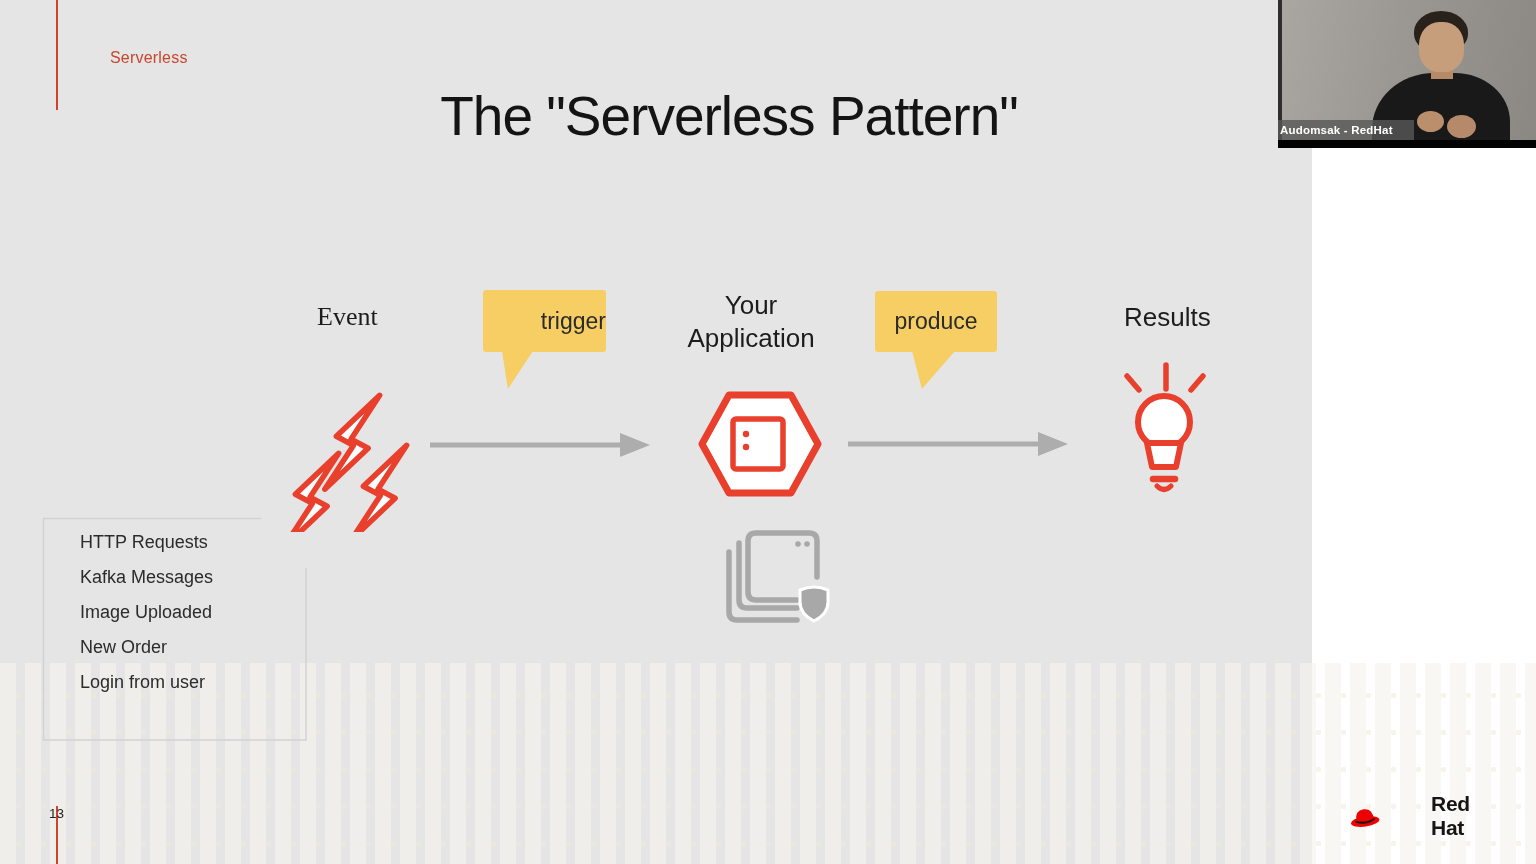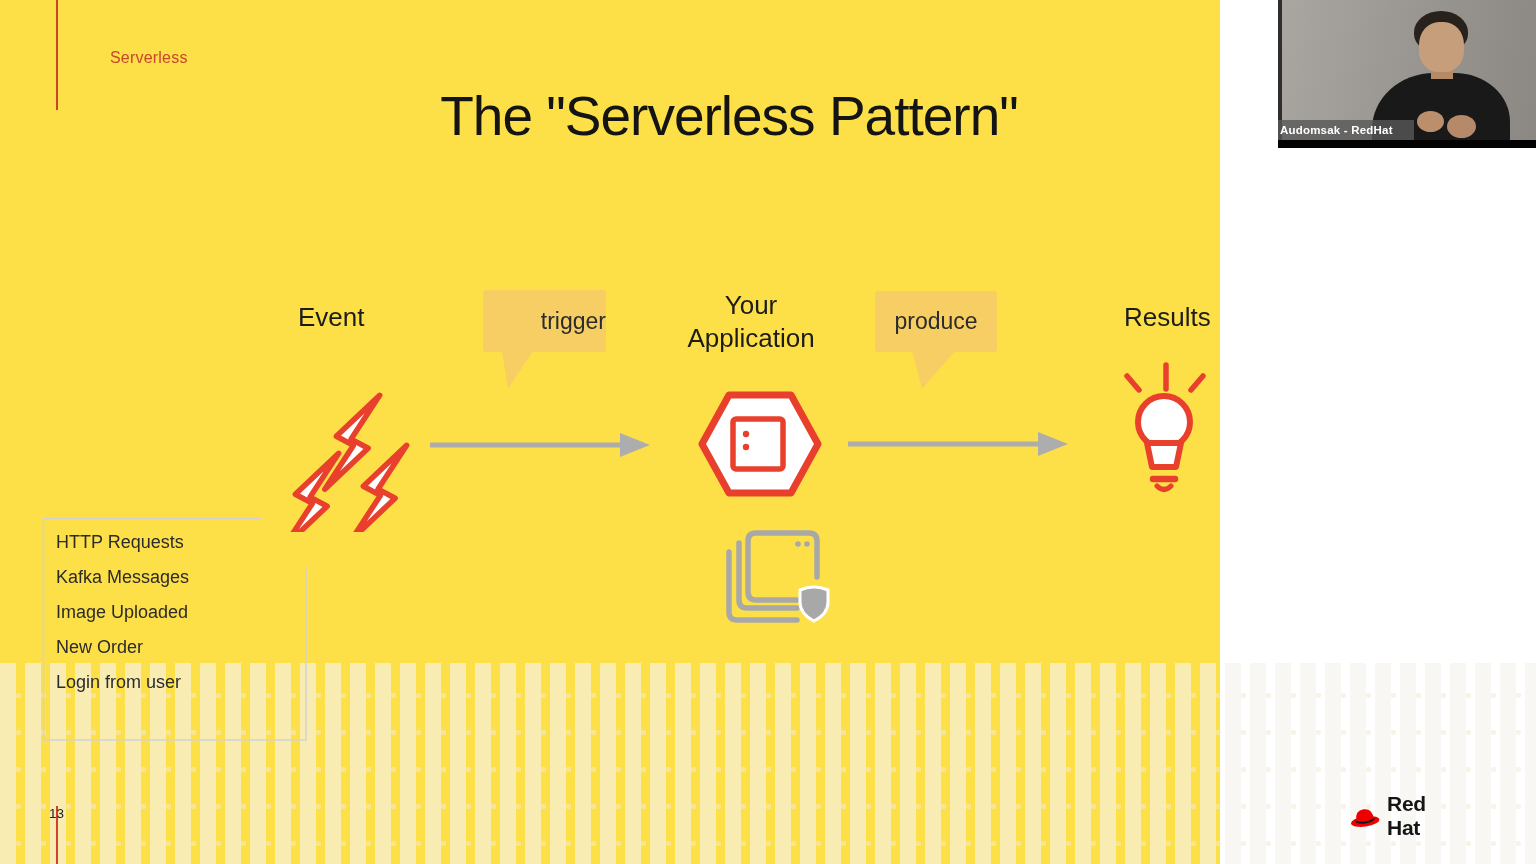--- a/index.html
+++ b/index.html
@@ -1,18 +1,18 @@
 <!DOCTYPE html>
 <html><head>
 <meta charset="utf-8">
 <style>
   * { margin:0; padding:0; box-sizing:border-box; }
   html,body { width:1536px; height:864px; background:#fff; overflow:hidden;
               font-family:"Liberation Sans", sans-serif; }
-  #slide { position:relative; width:1220px; height:864px; background:#fde047; }
+  #slide { position:relative; width:1312px; height:864px; background:#e5e5e5; }
 
   
   .texture {
     position:absolute; left:0; top:663px; width:1536px; height:201px;
     background-image:
       radial-gradient(circle, rgba(243,234,214,0.55) 2.5px, rgba(0,0,0,0) 3px),
       repeating-linear-gradient(90deg, rgba(246,243,237,0.65) 0px, rgba(246,243,237,0.65) 16px, rgba(255,255,255,0) 16px, rgba(255,255,255,0) 25px);
     background-size: 25px 37px, auto;
     background-position: 6px 14px, 0 0;
   }
@@ -22,40 +22,40 @@
   .red-line.bottom { top:806px; height:58px; }
 
   .eyebrow { position:absolute; left:110px; top:49px; font-size:16px;
              color:#c9452d; letter-spacing:0.2px; }
 
   .title { position:absolute; left:729px; top:84px; transform:translateX(-50%);
            white-space:nowrap; font-size:55px; font-weight:300; color:#141414;
            letter-spacing:-1px; }
 
   .node-label { position:absolute; font-size:26px; color:#1c1c1c; }
-  .label-event   { left:298px; top:302px; }
+  .label-event   { left:317px; top:302px;font-family:Liberation Serif, serif; }
   .label-app     { left:676px; top:289px; width:150px; text-align:center; line-height:33px; }
   .label-results { left:1124px; top:302px; }
 
   .bubble { position:absolute; background:#f6ce63; border-radius:3px;
             display:flex; align-items:center; justify-content:center;
             font-size:23px; color:#2b2b2b; }
   .bubble-trigger { left:483px; top:290px; width:123px; height:62px;justify-content:flex-end; }
   .bubble-produce { left:875px; top:291px; width:122px; height:61px; }
   .bubble-tail { position:absolute; background:#f6ce63; }
   .tail-trigger { left:502px; top:351px; width:31px; height:38px;
                   clip-path:polygon(0 0, 100% 0, 19% 100%); }
   .tail-produce { left:912px; top:351px; width:43px; height:38px;
                   clip-path:polygon(0 0, 100% 0, 23% 100%); }
 
   .icon-svg { position:absolute; }
 
   
   .event-list { position:absolute; left:56px; top:529px; }
-  .event-list .item { height:35px; font-size:18px; color:#2b2b2b; line-height:26px; }
+  .event-list .item { height:35px; font-size:18px; color:#2b2b2b; line-height:26px;margin-left:24px; }
 
   .page-number { position:absolute; left:49px; top:778px; font-size:13.5px; color:#222;margin-top:28px; }
 
   
   .webcam { position:absolute; left:1278px; top:0; width:258px; height:148px;
             overflow:hidden;
             background:linear-gradient(100deg,#aaa7a2 0%, #9b9894 45%, #8b8884 100%); }
   .webcam .left-edge { position:absolute; left:0; top:0; width:4px; height:100%; background:#2e2e2e; }
   .webcam .hair  { position:absolute; left:136px; top:11px; width:54px; height:42px;
                    background:#28211c; border-radius:50% 50% 45% 45%; }
@@ -69,21 +69,21 @@
   .webcam .hand2 { position:absolute; left:169px; top:115px; width:29px; height:23px;
                    background:#b5896i5; background:#b5896a; border-radius:50%; }
   .webcam .caption { position:absolute; left:0; bottom:8px; width:136px; height:20px;
                      background:rgba(88,88,88,0.8); color:#fff; font-weight:700;
                      font-size:11.5px; line-height:20px; padding-left:2px;
                      letter-spacing:0.2px; white-space:nowrap; }
   .webcam .bottom-bar { position:absolute; left:0; bottom:0; width:100%; height:8px; background:#020202; }
 
   
   .brand { position:absolute; left:1350px; top:792px; display:flex; align-items:center; gap:7px; }
-  .brand .word { font-size:21px; font-weight:700; color:#151515; letter-spacing:-0.3px; }
+  .brand .word { font-size:21px; font-weight:700; color:#151515; letter-spacing:-0.3px;margin-left:44px; }
 </style>
 </head>
 <body>
 
 <div id="slide">
 
   <div class="texture"></div>
 
   <div class="red-line top"></div>
   <div class="red-line bottom"></div>

